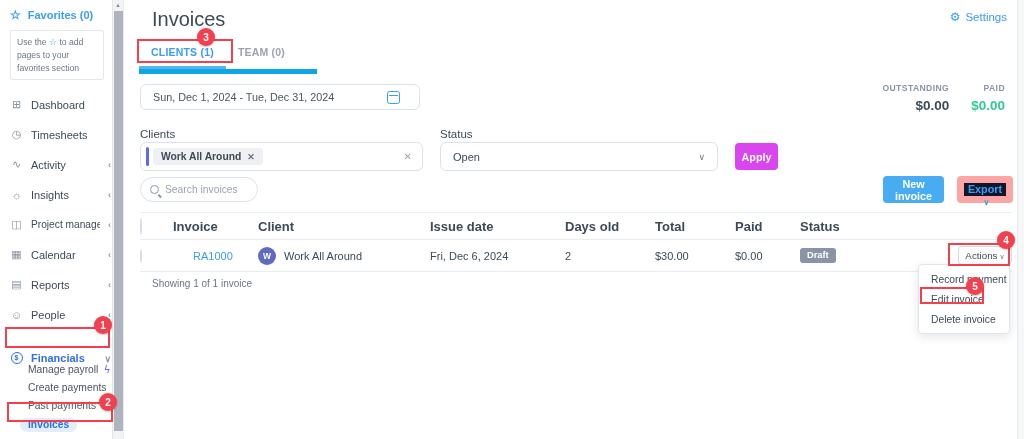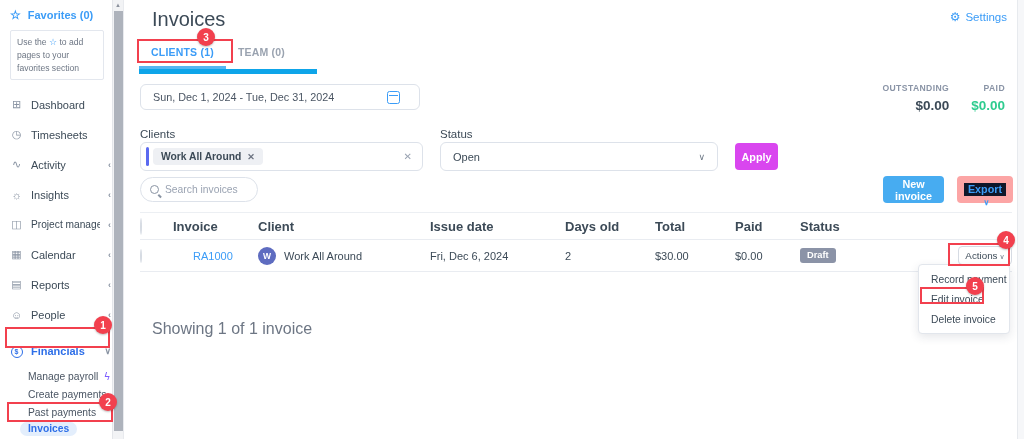--- a/index.html
+++ b/index.html
@@ -13,24 +13,24 @@
   .sb-scroll .arrow { position:absolute; top:2px; left:2px; font-size:6px; color:#8b919c; }
   .sb-thumb { position:absolute; left:1px; top:11px; width:9px; height:420px; background:#aeb3bc; }
   .favorites { display:flex; align-items:center; gap:7px; padding:8px 10px 4px 10px; color:#3b9cf7; font-size:11px; font-weight:600; }
   .fav-star { font-size:12px; }
   .hint-box { margin:4px 8px 10px 10px; width:94px; border:1px solid #e3e7ee; border-radius:2px; padding:5px 6px; font-size:8.6px; line-height:1.45; color:#6d7684; }
   .hint-star { color:#3b9cf7; font-size:9px; }
   .nav-item { display:flex; align-items:center; gap:8px; height:30px; padding:0 10px; font-size:11px; color:#3c4a57; cursor:pointer; }
   .nav-item .nicon { width:13px; text-align:center; color:#8a94a3; font-size:11px; flex:0 0 13px; }
   .nav-item .nlabel { flex:1; white-space:nowrap; overflow:hidden; }
   .nav-item .chev { color:#8a94a3; font-size:9px; font-weight:700; margin-left:auto; padding-right:2px; }
-  .nav-item.financials { color:#2e6fe8; font-weight:700; height:26px; margin-top:8px; }
+  .nav-item.financials { color:#2e6fe8; font-weight:700; height:26px; margin-top:8px;align-items:flex-end; }
   .nav-item.financials .nicon { color:#2e6fe8; }
   .dollar-circle { display:inline-flex; align-items:center; justify-content:center; width:12px; height:12px; border:1.2px solid currentColor; border-radius:50%; font-size:7px; font-weight:700; }
-  .sub-item { display:flex; align-items:flex-end; height:18px; padding:0 10px 0 28px; font-size:10.3px; color:#4a5563; cursor:pointer; white-space:nowrap; }
+  .sub-item { display:flex; align-items:flex-start; height:18px; padding:0 10px 0 28px; font-size:10.3px; color:#4a5563; cursor:pointer; white-space:nowrap; }
   .sub-item .bolt { color:#7c5cff; margin-left:6px; font-size:10px; }
   .sub-item.active { color:#2e6fe8; font-weight:700; }
   .sub-pill { background:#e3eefc; border-radius:9px; padding:1px 8px 2px 8px; margin-left:-8px; }
 
   
   .main { position:absolute; left:125px; top:0; width:892px; height:439px; background:#fff; }
   .page-title { position:absolute; left:27px; top:8px; font-size:20px; color:#3c4a57; font-weight:500; }
   .settings { position:absolute; right:10px; top:10px; display:flex; gap:5px; align-items:center; color:#3b9cf7; font-size:11.5px; cursor:pointer; }
   .settings .gear { font-size:12px; }
 
@@ -75,21 +75,21 @@
   .tbl-head { height:28px; border-top:1px solid #eceff3; border-bottom:1px solid #e9ecf1; font-size:13px; font-weight:700; color:#3c4a57; }
   .tbl-data { height:32px; border-bottom:1px solid #e9ecf1; font-size:11px; color:#3c4a57; }
   .circ { width:13px; height:13px; border:1px solid #d6dbe3; border-radius:50%; background:#fdfdfe; cursor:pointer; }
   .inv-link { color:#3b9cf7; cursor:pointer;padding-left:20px; }
   .client-cell { display:flex; align-items:center; gap:8px; }
   .avatar { width:18px; height:18px; border-radius:50%; background:#5e6cc0; color:#fff; font-size:8.5px; font-weight:700; display:flex; align-items:center; justify-content:center; }
   .badge-draft { display:inline-block; background:#8b93a7; color:#fff; font-size:9.3px; font-weight:600; border-radius:3px; padding:2px 7px 3px 7px; }
   .actions-cell { text-align:right; }
   .actions-btn { width:54px; height:19px; background:#fff; border:1px solid #d6dbe3; border-radius:4px; font-size:9.8px; color:#3c4a57; cursor:pointer; font-family:inherit; }
   .actions-btn .chev-d { font-size:7px; color:#6b7684; margin-left:2px; }
-  .tbl-footer { position:absolute; left:27px; top:278px; font-size:16px; color:#6d7684;margin-top:42px; }
+  .tbl-footer { position:absolute; left:27px; top:278px; font-size:10px; color:#6d7684; }
 
   
   .menu { position:absolute; left:793px; top:264px; width:92px; background:#fff; border:1px solid #e2e6ec; border-radius:4px; box-shadow:0 3px 10px rgba(40,50,70,.12); padding:4px 0; z-index:5; }
   .menu-item { font-size:10.3px; color:#3c4a57; padding:4.5px 12px; cursor:pointer; white-space:nowrap; }
 
   
   .pg-scroll { position:absolute; right:0; top:0; width:7px; height:439px; background:#f6f7f9; border-left:1px solid #e7eaee; }
 
   
   .anno-rect { position:absolute; border:2.5px solid #f2404e; z-index:9; pointer-events:none; }

